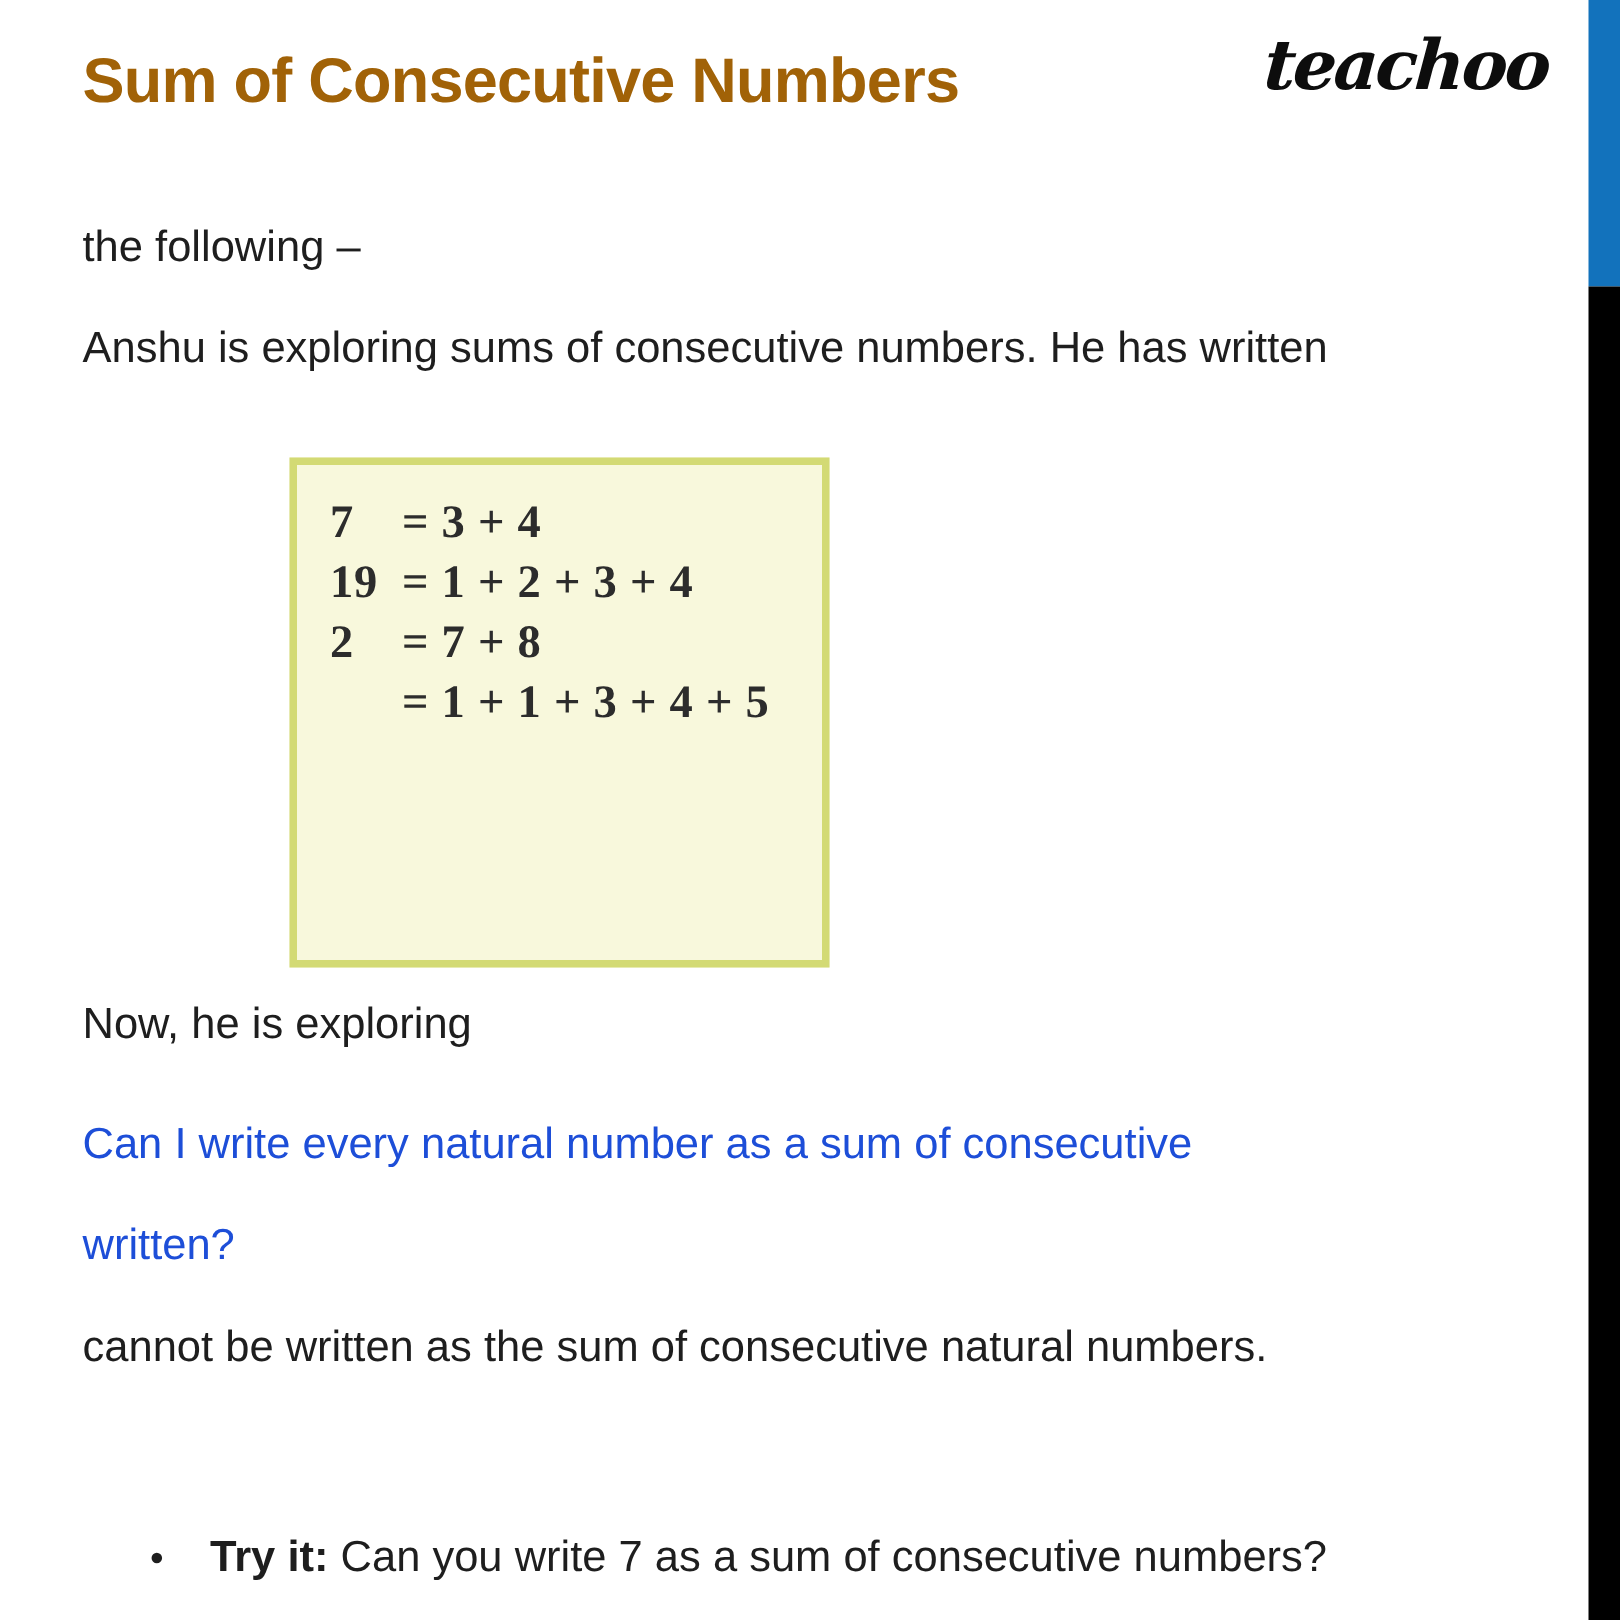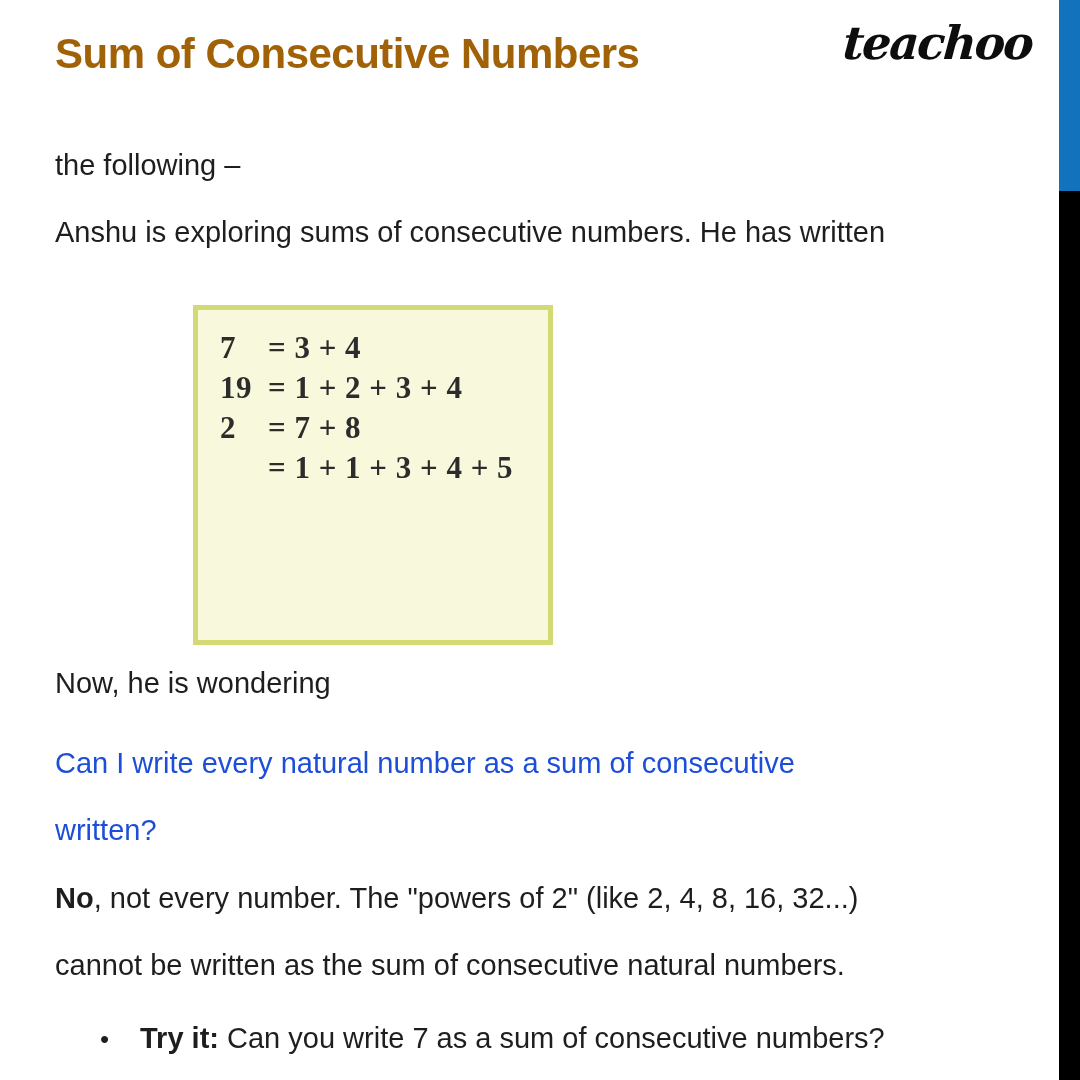--- a/index.html
+++ b/index.html
@@ -90,28 +90,27 @@
   </div>
   <div class="eq-row">
     <span class="eq-lhs">2</span><span>= 7 + 8</span>
   </div>
   <div class="eq-row">
     <span class="eq-lhs"></span><span>= 1 + 1 + 3 + 4 + 5</span>
   </div>
 </div>
 
 <div class="para para-wonder">
-  <div class="textline">Now, he is wondering</div>
+  <div class="textline">Now, he is exploring</div>
 </div>
 
 <div class="para para-question">
   <div class="textline">Can I write every natural number as a sum of consecutive</div>
   <div class="textline">written?</div>
 </div>
 
 <div class="para para-answer">
-  <div class="textline"><span class="bold">No</span><span>, not every number. The "powers of 2" (like 2, 4, 8, 16, 32...)</span></div>
   <div class="textline">cannot be written as the sum of consecutive natural numbers.</div>
 </div>
 
 <div class="para para-try">
   <div class="textline"><span class="bullet-dot">•</span><span class="bold">Try it:</span><span> Can you write 7 as a sum of consecutive numbers?</span></div>
 </div>
 
 </body></html>

